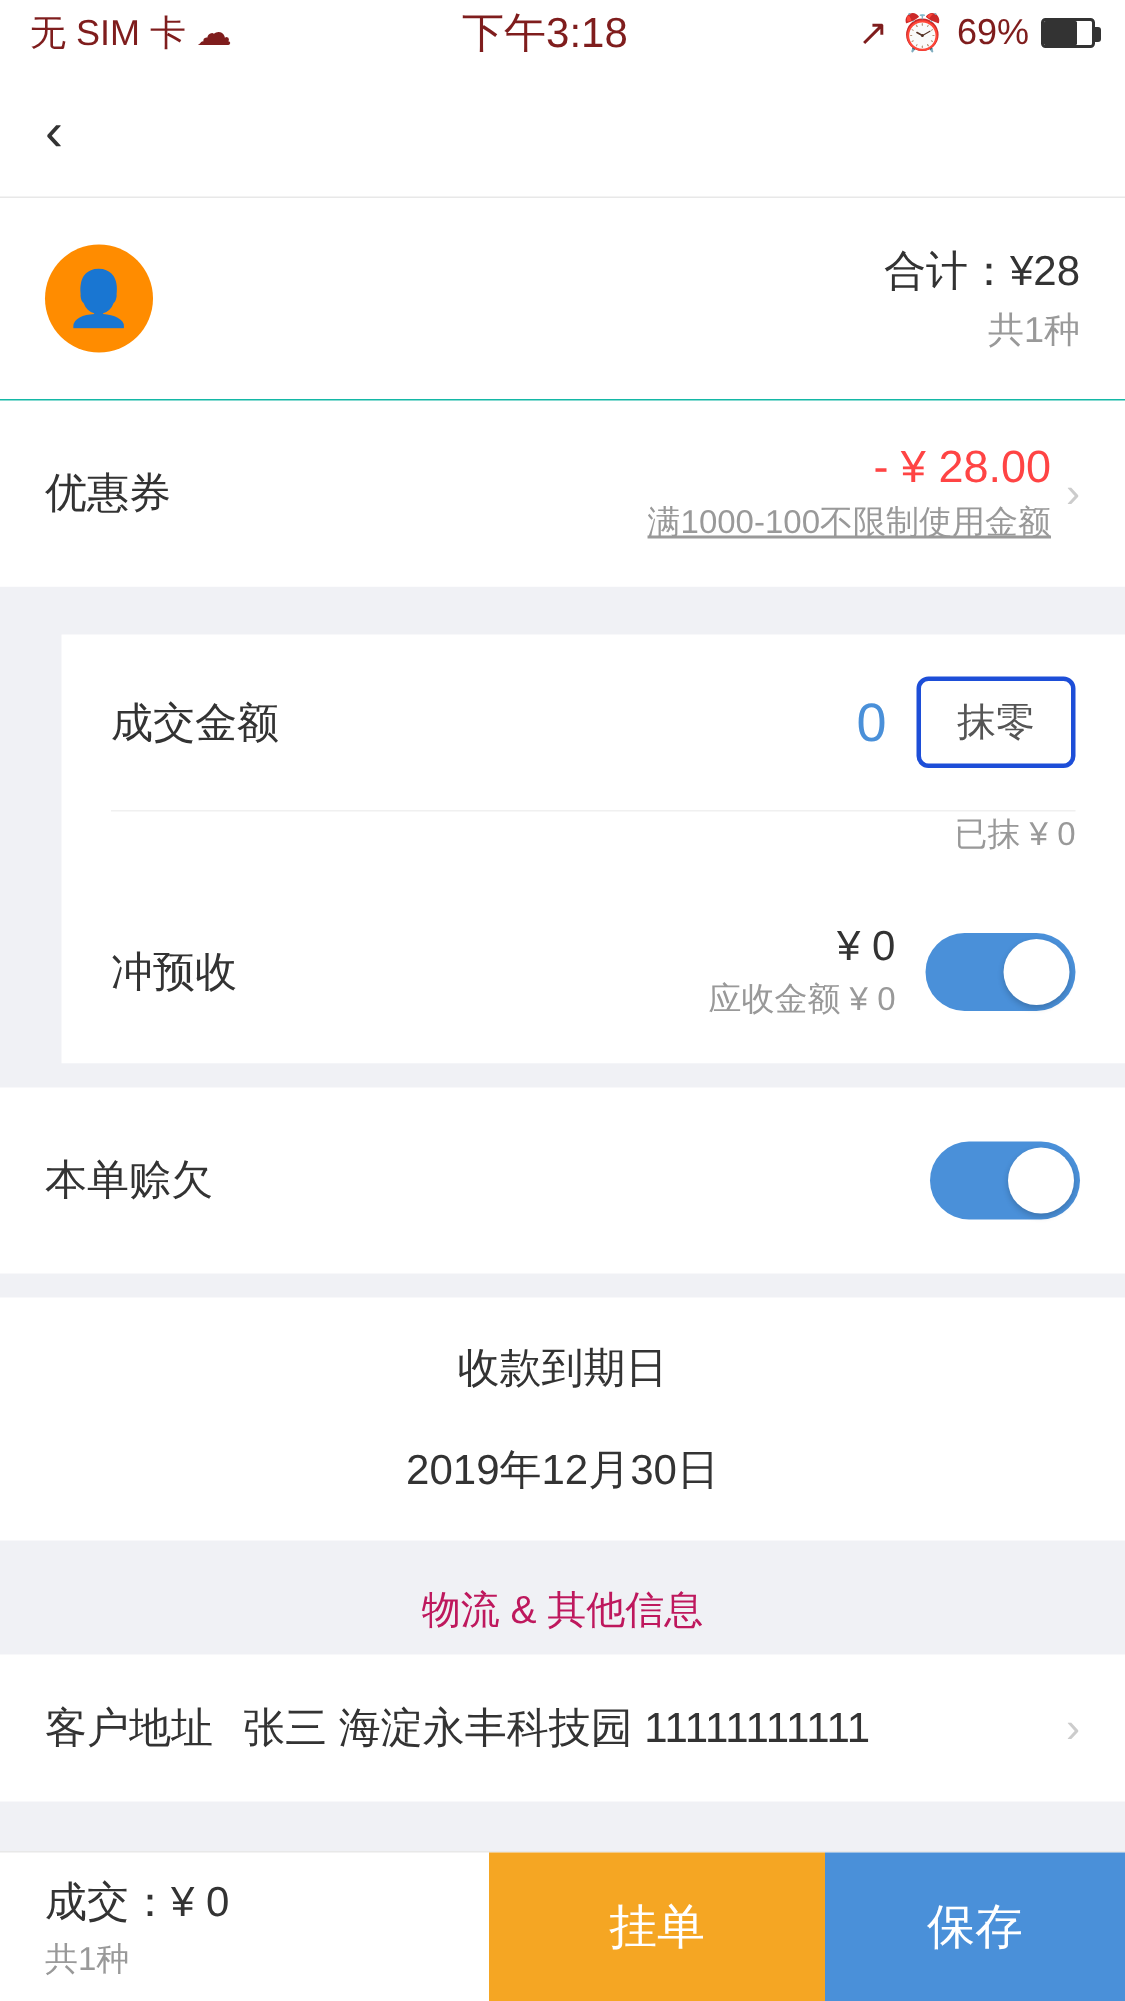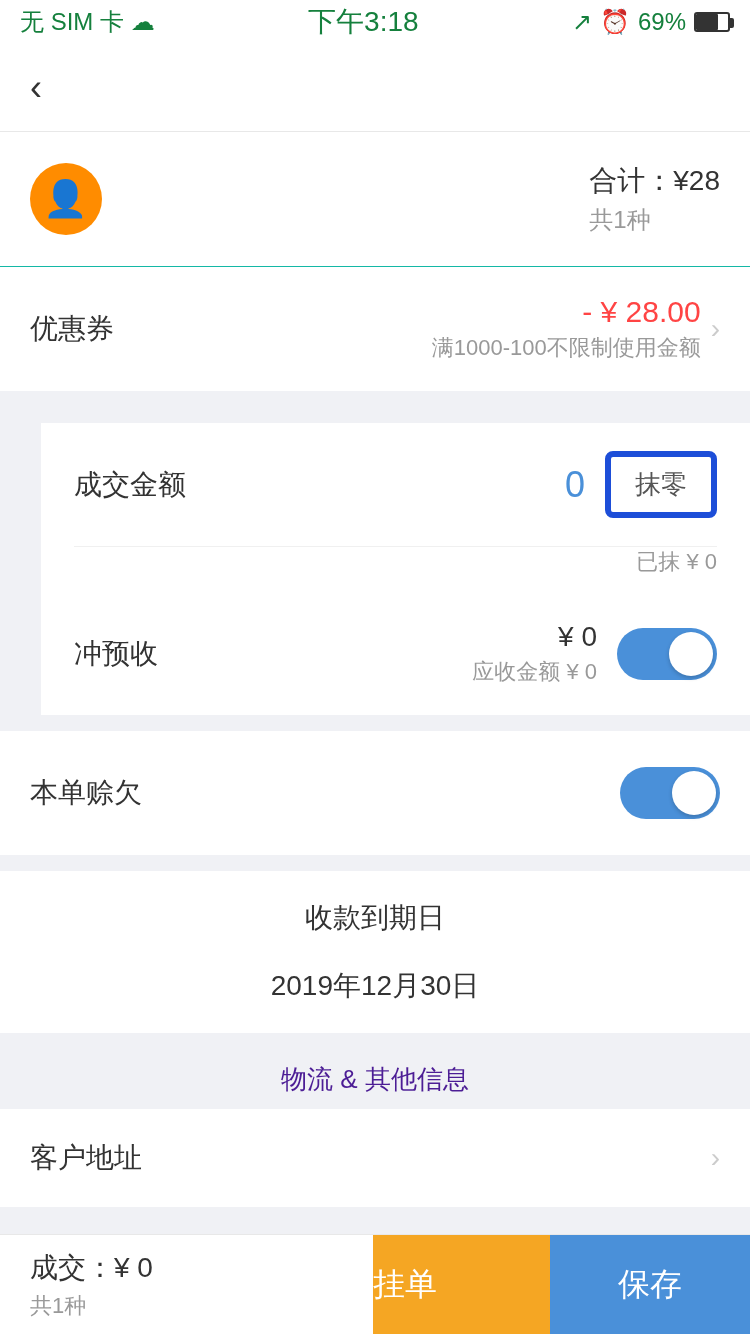--- a/index.html
+++ b/index.html
@@ -15,21 +15,21 @@
 
     
     .status-bar {
       height: 44px;
       background: #fff;
       display: flex;
       align-items: center;
       justify-content: space-between;
       padding: 0 20px;
       font-size: 24px;
-      color: #15803d;
+      color: #7f1d1d;
     }
     .status-left { display: flex; align-items: center; gap: 10px; }
     .status-right { display: flex; align-items: center; gap: 8px; font-size: 24px; }
 
     
     .nav-bar {
       height: 88px;
       background: #fff;
       display: flex;
       align-items: center;
@@ -78,20 +78,21 @@
       align-items: center;
       justify-content: center;
       color: #fff;
       font-size: 36px;
     }
     .customer-name {
       font-size: 30px;
       color: #333;
     }
     .customer-right {
+      text-align: right;
     }
     .customer-total {
       font-size: 28px;
       color: #333;
     }
     .customer-count {
       font-size: 24px;
       color: #999;
       margin-top: 4px;
     }
@@ -120,20 +121,21 @@
     }
     .coupon-amount {
       font-size: 30px;
       color: #ff4444;
       font-weight: 500;
     }
     .coupon-desc {
       font-size: 22px;
       color: #999;
       margin-top: 4px;
+      text-decoration: underline;
     }
     .chevron-right {
       font-size: 28px;
       color: #ccc;
     }
 
     
     .section-divider {
       height: 16px;
       background: #f0f1f5;
@@ -160,21 +162,21 @@
     .deal-amount-input {
       font-size: 36px;
       color: #4a90d9;
       font-weight: 500;
       border: none;
       outline: none;
       text-align: right;
       width: 80px;
     }
     .round-zero-btn {
-      border: 6px solid #1d4ed8;
+      border: 3px solid #1d4ed8;
       border-radius: 8px;
       padding: 10px 24px;
       font-size: 26px;
       color: #555;
       background: #fff;
       cursor: pointer;
     }
     .deal-sub {
       font-size: 22px;
       color: #999;
@@ -266,21 +268,21 @@
     
     .logistics-divider {
       background: #f0f1f5;
       height: 60px;
       display: flex;
       align-items: center;
       justify-content: center;
     }
     .logistics-text {
       font-size: 26px;
-      color: #4c1d95;
+      color: #be185d;
     }
 
     
     .address-section {
       background: #fff;
       padding: 0 30px;
       margin-bottom: 16px;
     }
     .address-row {
       display: flex;
@@ -318,25 +320,26 @@
     .bottom-deal {
       font-size: 28px;
       color: #333;
     }
     .bottom-count {
       font-size: 22px;
       color: #999;
       margin-top: 4px;
     }
     .btn-hold {
-      width: 177px;
+      width: 224px;
       height: 100%;
       background: #f5a623;
       display: flex;
       align-items: center;
+      justify-content: center;
       font-size: 32px;
       color: #fff;
       cursor: pointer;
     }
     .btn-save {
       width: 200px;
       height: 100%;
       background: #4a90d9;
       display: flex;
       align-items: center;
@@ -445,20 +448,21 @@
     </div>
   </div>
 
   <div class="logistics-divider">
     <span class="logistics-text">物流 &amp; 其他信息</span>
   </div>
 
   <div class="address-section">
     <div class="address-row">
       <span class="address-label">客户地址</span>
+      <span class="address-value">张三 海淀永丰科技园 11111111111</span>
       <span class="chevron-right">›</span>
     </div>
   </div>
 
 </div>
 
 <div class="bottom-bar">
   <div class="bottom-info">
     <div class="bottom-deal">
       <span>成交：</span><span>¥ 0</span>

